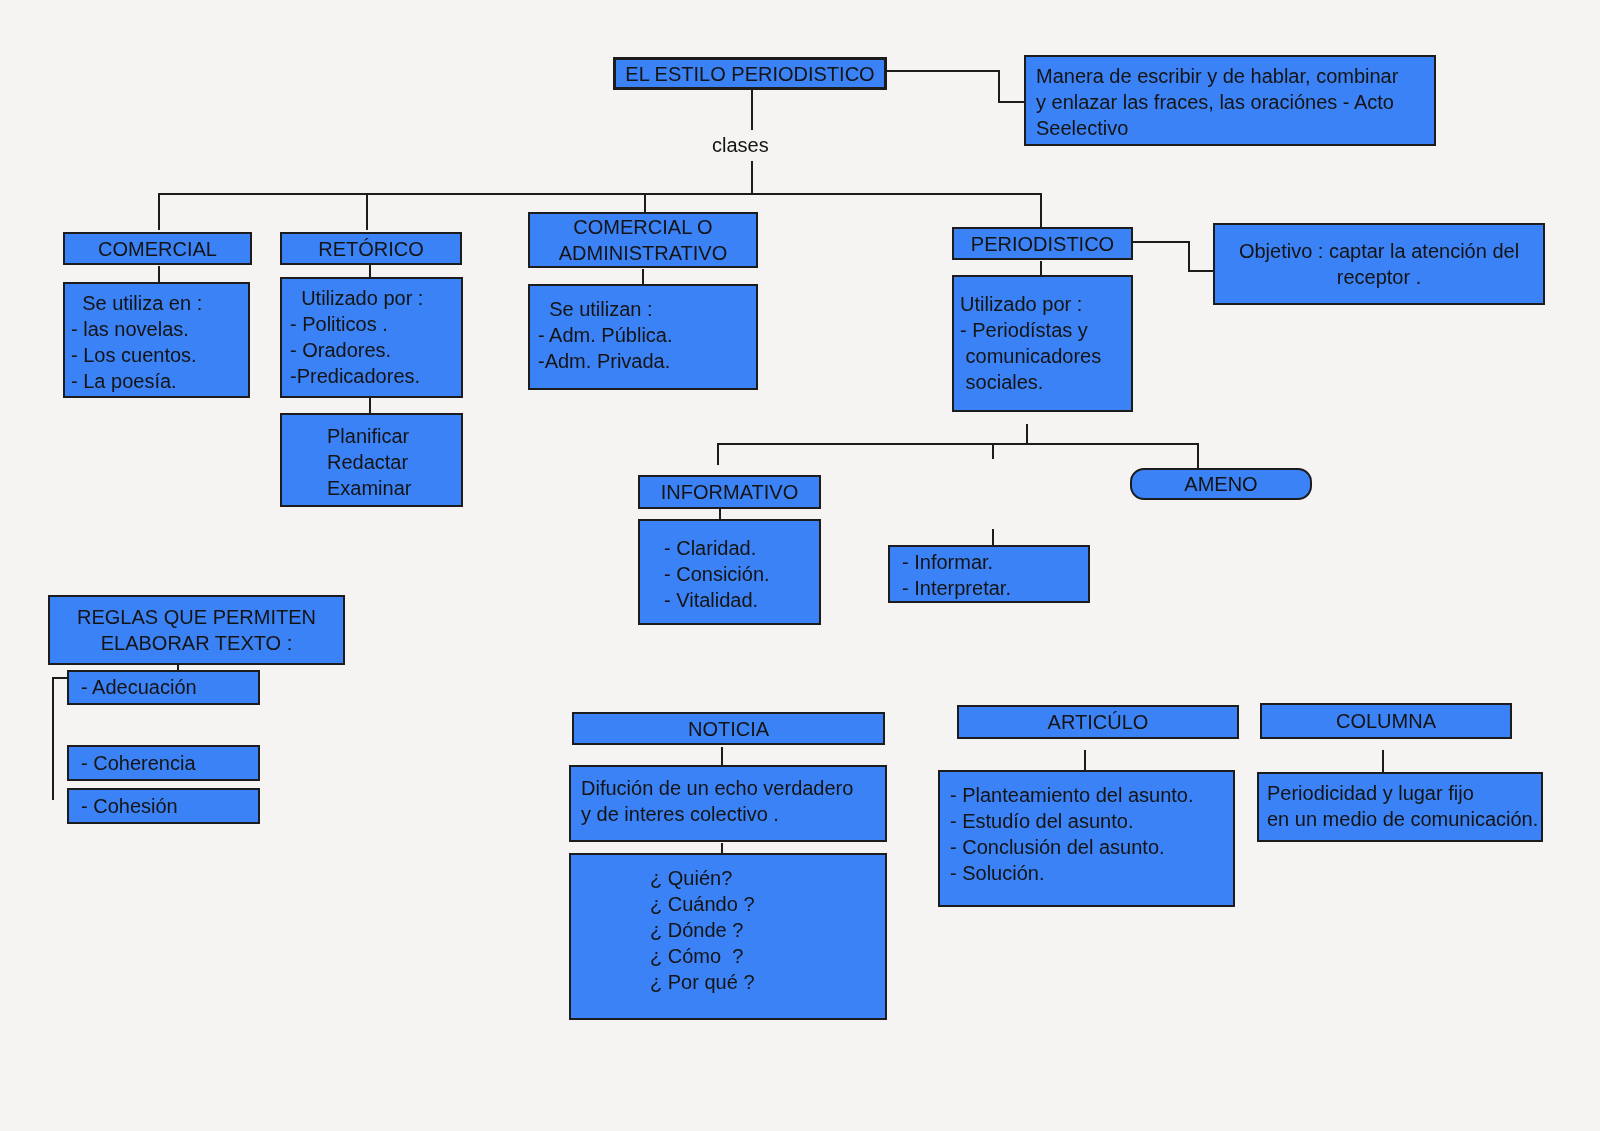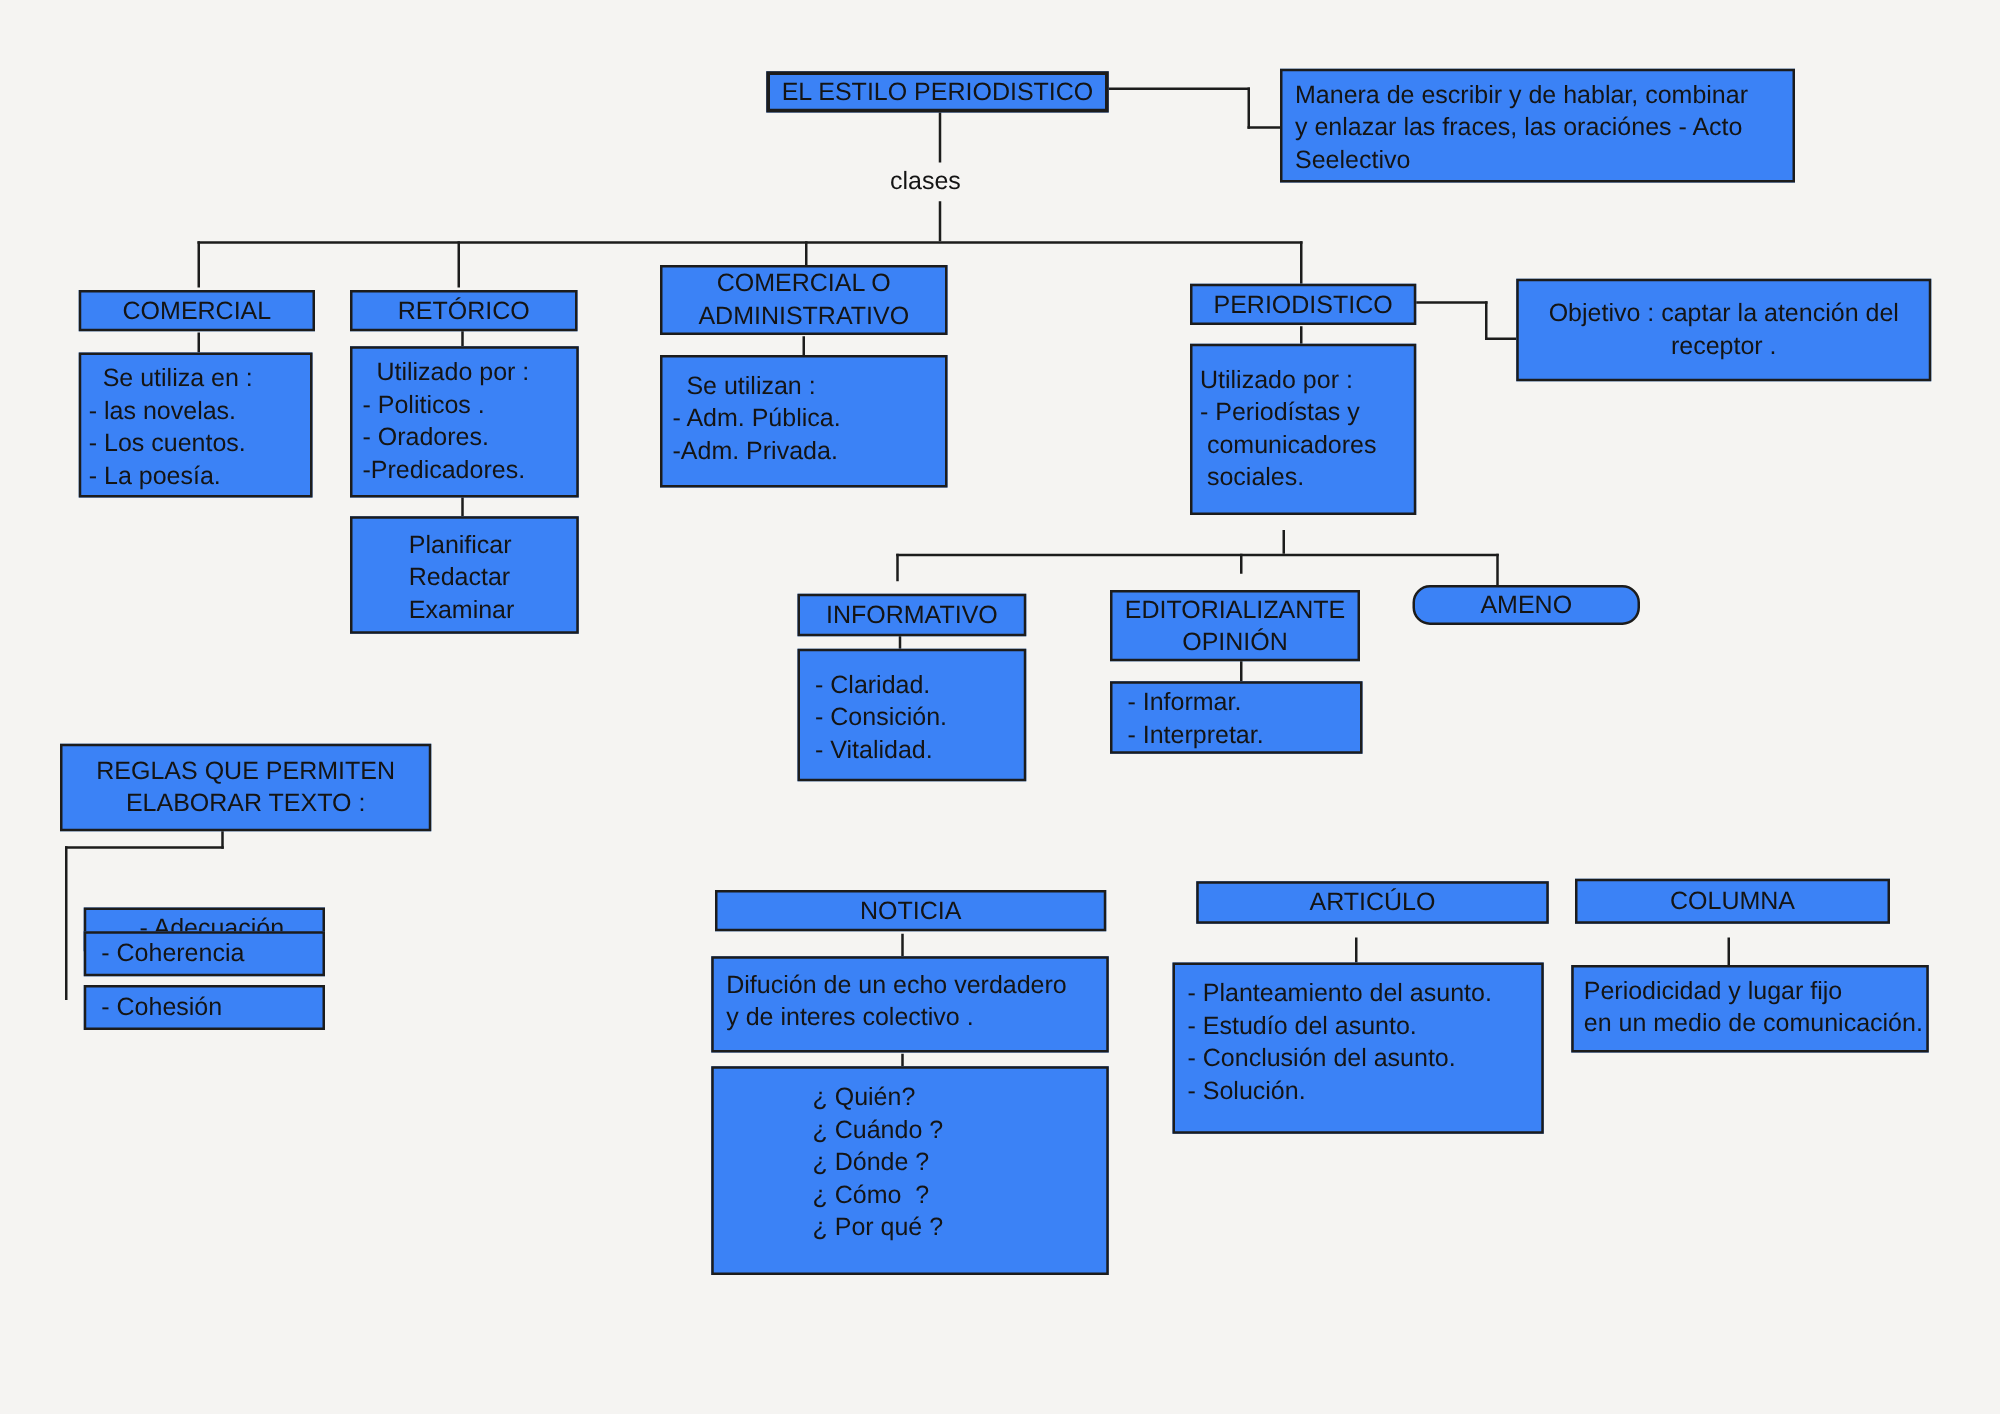--- a/index.html
+++ b/index.html
@@ -107,39 +107,37 @@
 receptor .</div>
 
   <div class="ln" style="left:1026px;top:424px;width:2px;height:19px;"></div>
   <div class="ln" style="left:717px;top:443px;width:482px;height:2px;"></div>
   <div class="ln" style="left:717px;top:443px;width:2px;height:22px;"></div>
   <div class="ln" style="left:992px;top:443px;width:2px;height:16px;"></div>
   <div class="ln" style="left:1197px;top:443px;width:2px;height:25px;"></div>
 
   <div class="box hdr" style="left:638px;top:475px;width:183px;height:34px;">INFORMATIVO</div>
   <div class="ln" style="left:719px;top:509px;width:2px;height:10px;"></div>
-  <div class="box" style="left:638px;top:519px;width:183px;height:106px;padding:14px 12px;">- Claridad.
+  <div class="box" style="left:638px;top:519px;width:183px;height:106px;padding:14px 24px;">- Claridad.
 - Consición.
 - Vitalidad.</div>
 
-  <div class="box hdr2" style="left:888px;top:472px;width:200px;height:57px;">EDITORIALIZANTE
-OPINIÓN</div>
   <div class="ln" style="left:992px;top:529px;width:2px;height:16px;"></div>
   <div class="box" style="left:888px;top:545px;width:202px;height:58px;padding:2px 12px;">- Informar.
 - Interpretar.</div>
 
   <div class="box hdr" style="left:1130px;top:468px;width:182px;height:32px;border-radius:14px;">AMENO</div>
 
   <div class="box hdr2" style="left:48px;top:595px;width:297px;height:70px;">REGLAS QUE PERMITEN
 ELABORAR TEXTO :</div>
   <div class="ln" style="left:177px;top:665px;width:2px;height:14px;"></div>
   <div class="ln" style="left:52px;top:677px;width:127px;height:2px;"></div>
   <div class="ln" style="left:52px;top:677px;width:2px;height:123px;"></div>
 
-  <div class="box" style="left:67px;top:726px;width:193px;height:35px;padding:2px 0 0 12px;text-align:center;">- Adecuación</div>
+  <div class="box" style="left:67px;top:670px;width:193px;height:35px;padding:2px 0 0 12px;">- Adecuación</div>
   <div class="box" style="left:67px;top:745px;width:193px;height:36px;padding:3px 0 0 12px;">- Coherencia</div>
   <div class="box" style="left:67px;top:788px;width:193px;height:36px;padding:3px 0 0 12px;">- Cohesión</div>
 
   <div class="box hdr" style="left:572px;top:712px;width:313px;height:33px;">NOTICIA</div>
   <div class="ln" style="left:721px;top:747px;width:2px;height:18px;"></div>
   <div class="box" style="left:569px;top:765px;width:318px;height:77px;padding:8px 4px 0 10px;">Difución de un echo verdadero
 y de interes colectivo .</div>
   <div class="ln" style="left:721px;top:843px;width:2px;height:10px;"></div>
   <div class="box" style="left:569px;top:853px;width:318px;height:167px;padding:10px 0 0 79px;">¿ Quién?
 ¿ Cuándo ?

